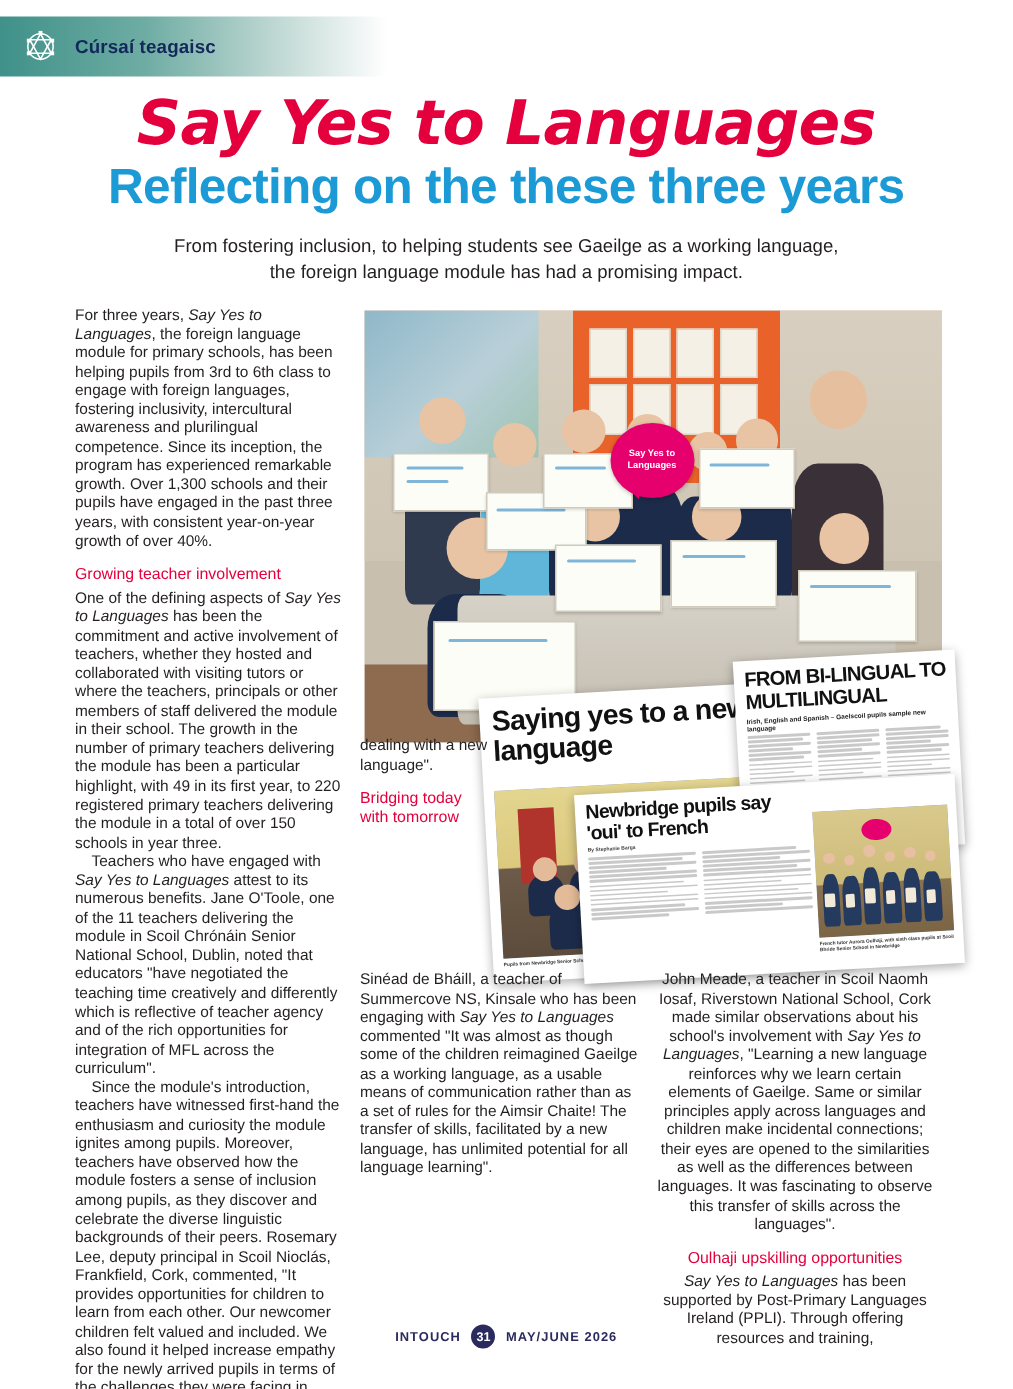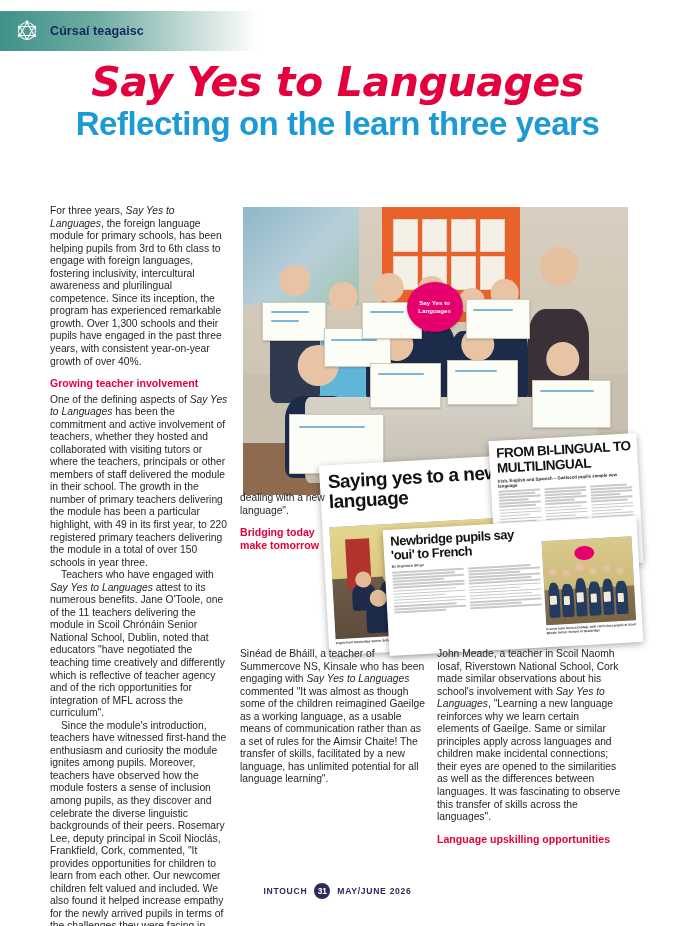--- a/index.html
+++ b/index.html
@@ -41,29 +41,29 @@
     margin:14px auto 0 auto;width:455px;
     font-size:12.4px;line-height:16.5px;color:#231f20;text-align:center;
   }
 
   
   .col{position:absolute;color:#231f20;font-size:10.3px;line-height:12.55px;text-align:left;}
   .col p{margin:0;text-indent:0;}
   .col p + p{text-indent:11px;}
   .col h3{
     margin:9px 0 4px 0;color:#e4003c;font-size:10.6px;line-height:12.4px;
-    font-weight:bold;
+    font-weight:normal;
   }
   .col h3 + p{text-indent:0;}
   .col i{font-style:italic;}
 
   #col1{left:50px;top:205px;width:180px;}
   #col2a{left:240px;top:492px;width:88px;}
   #col2b{left:240px;top:648px;width:185px;}
-  #col3{left:437px;top:648px;width:186px;}
+  #col3{left:437px;top:648px;width:186px;text-align:center;}
 
   
   .photo{
     position:absolute;left:243px;top:207px;width:385px;height:288px;
     overflow:hidden;background:#c9bfae;
   }
   .ph-wall{position:absolute;left:0;top:0;width:100%;height:58%;
     background:linear-gradient(to bottom,#d9cfc0,#cfc5b4);}
   .ph-map{position:absolute;left:0;top:0;width:30%;height:34%;
     background:linear-gradient(135deg,#8fb8c9,#b8cfd8 55%,#9ec3b0);}
@@ -164,21 +164,22 @@
         <rect x="30" y="25" width="4" height="4"></rect>
           <rect x="6" y="25" width="4" height="4"></rect>
         <rect x="6" y="12" width="4" height="4"></rect>
       </g>
     </svg>
     <span class="header-title">Cúrsaí teagaisc</span>
   </div>
 
   <div class="masthead">
     <h1 class="title-main">Say Yes to Languages</h1>
-    <h2 class="title-sub">Reflecting on the learn three years</h2>
+    <h2 class="title-sub">Reflecting on the these three years</h2>
+    <div class="standfirst">From fostering inclusion, to helping students see Gaeilge as a working language, the foreign language module has had a promising impact.</div>
   </div>
 
   <div class="photo">
     <div class="ph-wall"></div>
     <div class="ph-map"></div>
     <div class="ph-orange"></div>
     <div class="ph-art" style="left:39%;top:4%;width:6%;height:11%"></div>
     <div class="ph-art" style="left:46.5%;top:4%;width:6%;height:11%"></div>
     <div class="ph-art" style="left:54%;top:4%;width:6%;height:11%"></div>
     <div class="ph-art" style="left:61.5%;top:4%;width:6%;height:11%"></div>
@@ -392,30 +393,31 @@
   <div class="col" id="col1">
     <p>For three years, <i>Say Yes to Languages</i>, the foreign language module for primary schools, has been helping pupils from 3rd to 6th class to engage with foreign languages, fostering inclusivity, intercultural awareness and plurilingual competence. Since its inception, the program has experienced remarkable growth. Over 1,300 schools and their pupils have engaged in the past three years, with consistent year-on-year growth of over 40%.</p>
     <h3>Growing teacher involvement</h3>
     <p>One of the defining aspects of <i>Say Yes to Languages</i> has been the commitment and active involvement of teachers, whether they hosted and collaborated with visiting tutors or where the teachers, principals or other members of staff delivered the module in their school. The growth in the number of primary teachers delivering the module has been a particular highlight, with 49 in its first year, to 220 registered primary teachers delivering the module in a total of over 150 schools in year three.</p>
     <p>Teachers who have engaged with <i>Say Yes to Languages</i> attest to its numerous benefits. Jane O'Toole, one of the 11 teachers delivering the module in Scoil Chrónáin Senior National School, Dublin, noted that educators "have negotiated the teaching time creatively and differently which is reflective of teacher agency and of the rich opportunities for integration of MFL across the curriculum".</p>
     <p>Since the module's introduction, teachers have witnessed first-hand the enthusiasm and curiosity the module ignites among pupils. Moreover, teachers have observed how the module fosters a sense of inclusion among pupils, as they discover and celebrate the diverse linguistic backgrounds of their peers. Rosemary Lee, deputy principal in Scoil Nioclás, Frankfield, Cork, commented, "It provides opportunities for children to learn from each other. Our newcomer children felt valued and included. We also found it helped increase empathy for the newly arrived pupils in terms of the challenges they were facing in</p>
   </div>
 
   <div class="col" id="col2a">
     <p>dealing with a new language".</p>
-    <h3>Bridging today make tomorrow</h3>
+    <h3>Bridging today with tomorrow</h3>
   </div>
 
   <div class="col" id="col2b">
     <p>Sinéad de Bháill, a teacher of Summercove NS, Kinsale who has been engaging with <i>Say Yes to Languages</i> commented "It was almost as though some of the children reimagined Gaeilge as a working language, as a usable means of communication rather than as a set of rules for the Aimsir Chaite! The transfer of skills, facilitated by a new language, has unlimited potential for all language learning".</p>
   </div>
 
   <div class="col" id="col3">
     <p>John Meade, a teacher in Scoil Naomh Iosaf, Riverstown National School, Cork made similar observations about his school's involvement with <i>Say Yes to Languages</i>, "Learning a new language reinforces why we learn certain elements of Gaeilge. Same or similar principles apply across languages and children make incidental connections; their eyes are opened to the similarities as well as the differences between languages. It was fascinating to observe this transfer of skills across the languages".</p>
-    <h3>Language upskilling opportunities</h3>
+    <h3>Oulhaji upskilling opportunities</h3>
+    <p><i>Say Yes to Languages</i> has been supported by Post-Primary Languages Ireland (PPLI). Through offering resources and training,</p>
   </div>
 
   <div class="footer">
     <span>INTOUCH</span>
     <span class="pagenum">31</span>
     <span>MAY/JUNE 2026</span>
   </div>
 
 </div>
 

